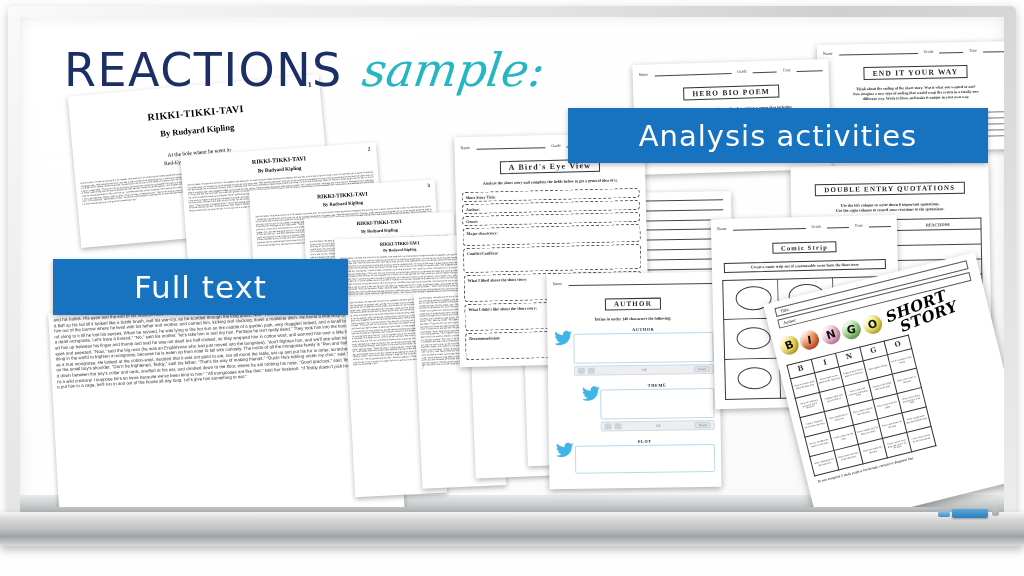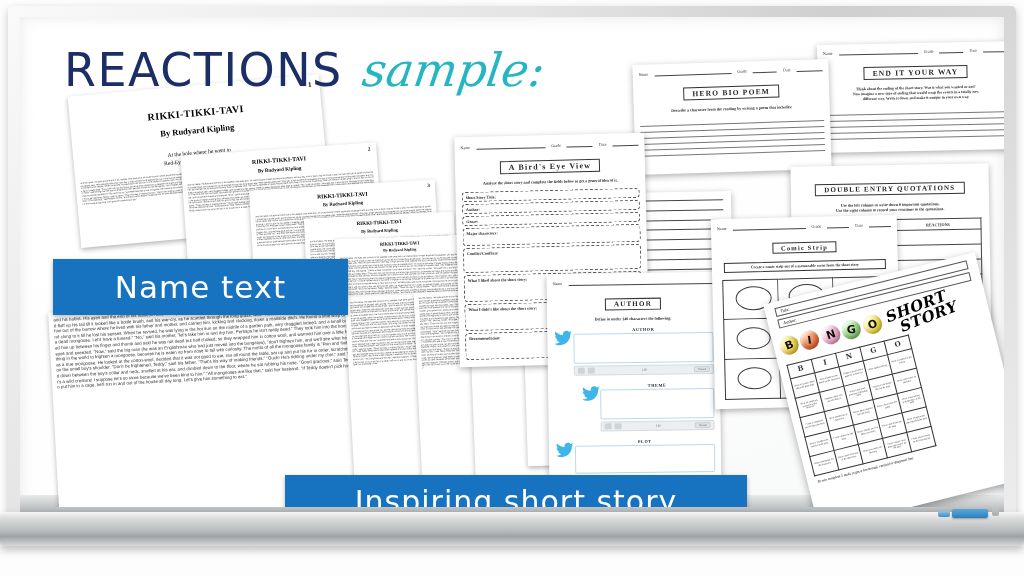--- a/index.html
+++ b/index.html
@@ -554,24 +554,24 @@
               <td>Create a novel cover sheet and a mock for the story</td>
               <td>Create a brief review on the main setting</td>
             </tr>
           </tbody>
             </table>
         </div>
         <div style="font-size:3.6px;font-style:italic;padding:4px 10px 0 10px;font-family:'Liberation Serif',serif;">To win complete 5 tasks to get a horizontal, vertical or diagonal line.</div>
       </div>
 
       <div class="banner" id="banner-fulltext" style="left:33px;top:242px;">
-        <span>Name text</span>
-      </div>
-      <div class="banner" id="banner-inspiring" style="left:265px;top:458px;">
-        <span>Inspiring short story</span>
+        <span>Full text</span>
+      </div>
+      <div class="banner" id="banner-analysis" style="left:548px;top:91px;">
+        <span>Analysis activities</span>
       </div>
 
       <div class="headline" style="left:44px;top:26px;">
         <span class="hl-resource">REACTIONS</span>
         <span class="hl-sample">sample:</span>
       </div>
 
     </div>
   </div>
 

